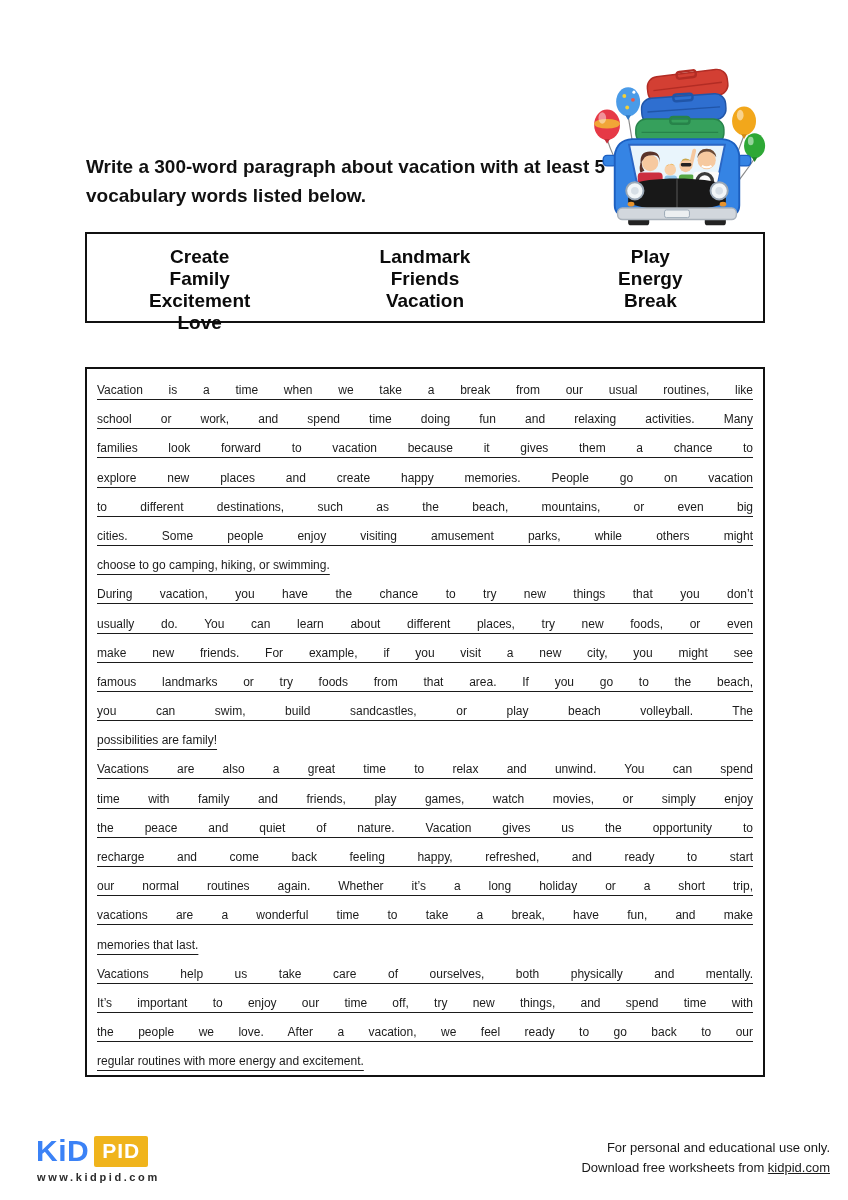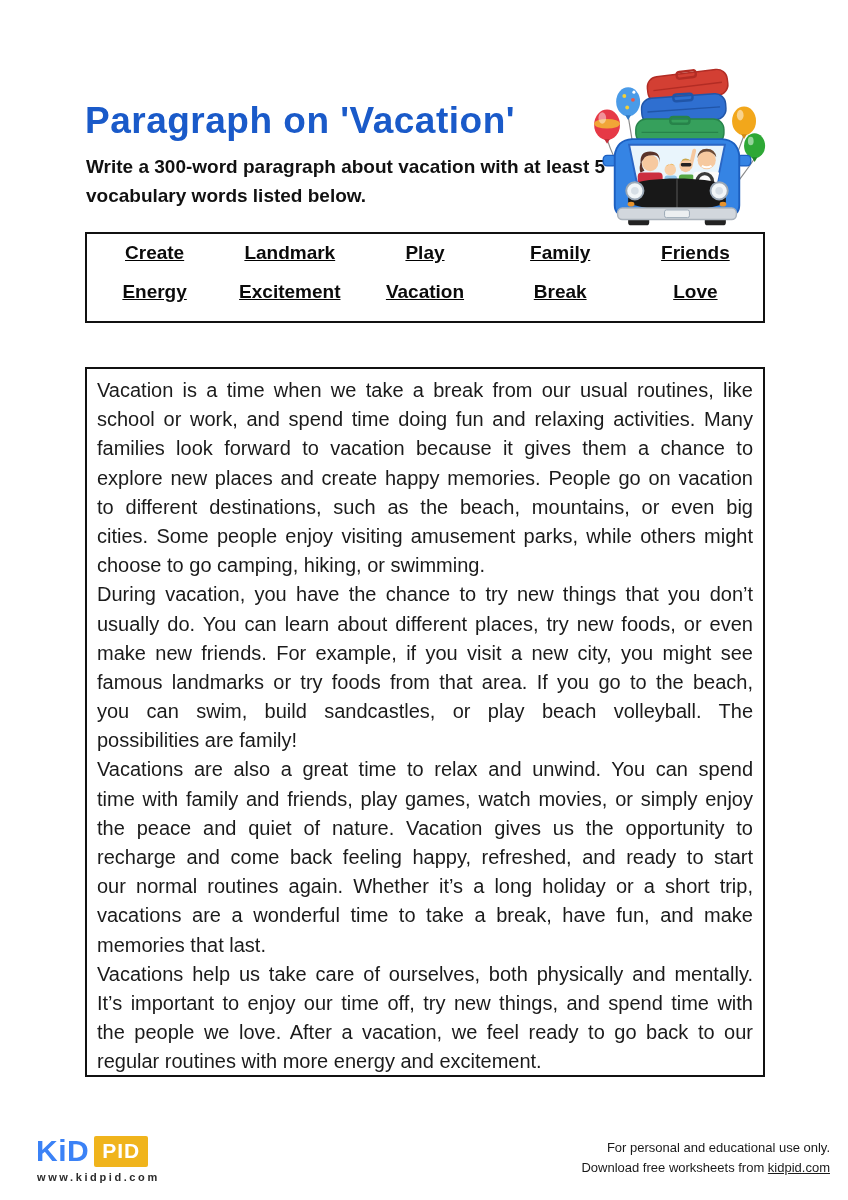--- a/index.html
+++ b/index.html
@@ -38,48 +38,48 @@
     width: 182px; height: 186px;
   }
 
   
   .vocab-box {
     position: absolute;
     left: 85px; top: 232px;
     width: 680px; height: 91px;
     border: 2px solid #111111;
     display: grid;
-    grid-template-columns: repeat(5, 1fr);
+    grid-template-columns: repeat(3, 1fr);
     grid-template-rows: 1fr 1fr;
     align-items: center;
-    padding: 0 0 10px 0;
-    text-decoration: underline;
+    padding: 12px 0 10px 0;
   }
   .vocab-cell {
     text-align: center;
     font-size: 19px;
     font-weight: bold;
     color: #0b0b0b;
   }
 
   
   .essay-box {
     position: absolute;
     left: 85px; top: 367px;
     width: 680px; height: 710px;
     border: 2px solid #111111;
     padding: 7px 10px 0 10px;
     overflow: hidden;
   }
   .essay-line {
     font-family: "Liberation Sans", sans-serif;
-    font-size: 20px;
+    font-size: 12px;
     color: #1b1b1b;
     line-height: 29.2px;
     height: 29.2px;
+    text-decoration: underline;
     text-decoration-thickness: 1.3px;
     text-underline-offset: 5px;
     white-space: nowrap;
     text-align: left;
   }
   .essay-line.just {
     white-space: normal;
     text-align: justify;
     text-align-last: justify;
     -moz-text-align-last: justify;
@@ -124,21 +124,20 @@
     line-height: 19.5px;
     color: #1a1a1a;
   }
   .footer-note .link { text-decoration: underline; }
 </style>
 </head>
 <body>
 
 <div class="page">
 
-  <div class="title">Paragraph on 'Vacation'</div>
   <div class="instruction">
     <div>Write a 300-word paragraph about vacation with at least 5</div>
     <div>vocabulary words listed below.</div>
   </div>
 
   <svg class="illustration" viewBox="0 0 190 190" aria-hidden="true">
 
     <g stroke="#8a8a8a" stroke-width="1.2" fill="none">
       <path d="M22,93 C28,112 34,122 40,132"></path>
       <path d="M44,69 C48,92 50,108 53,122"></path>

